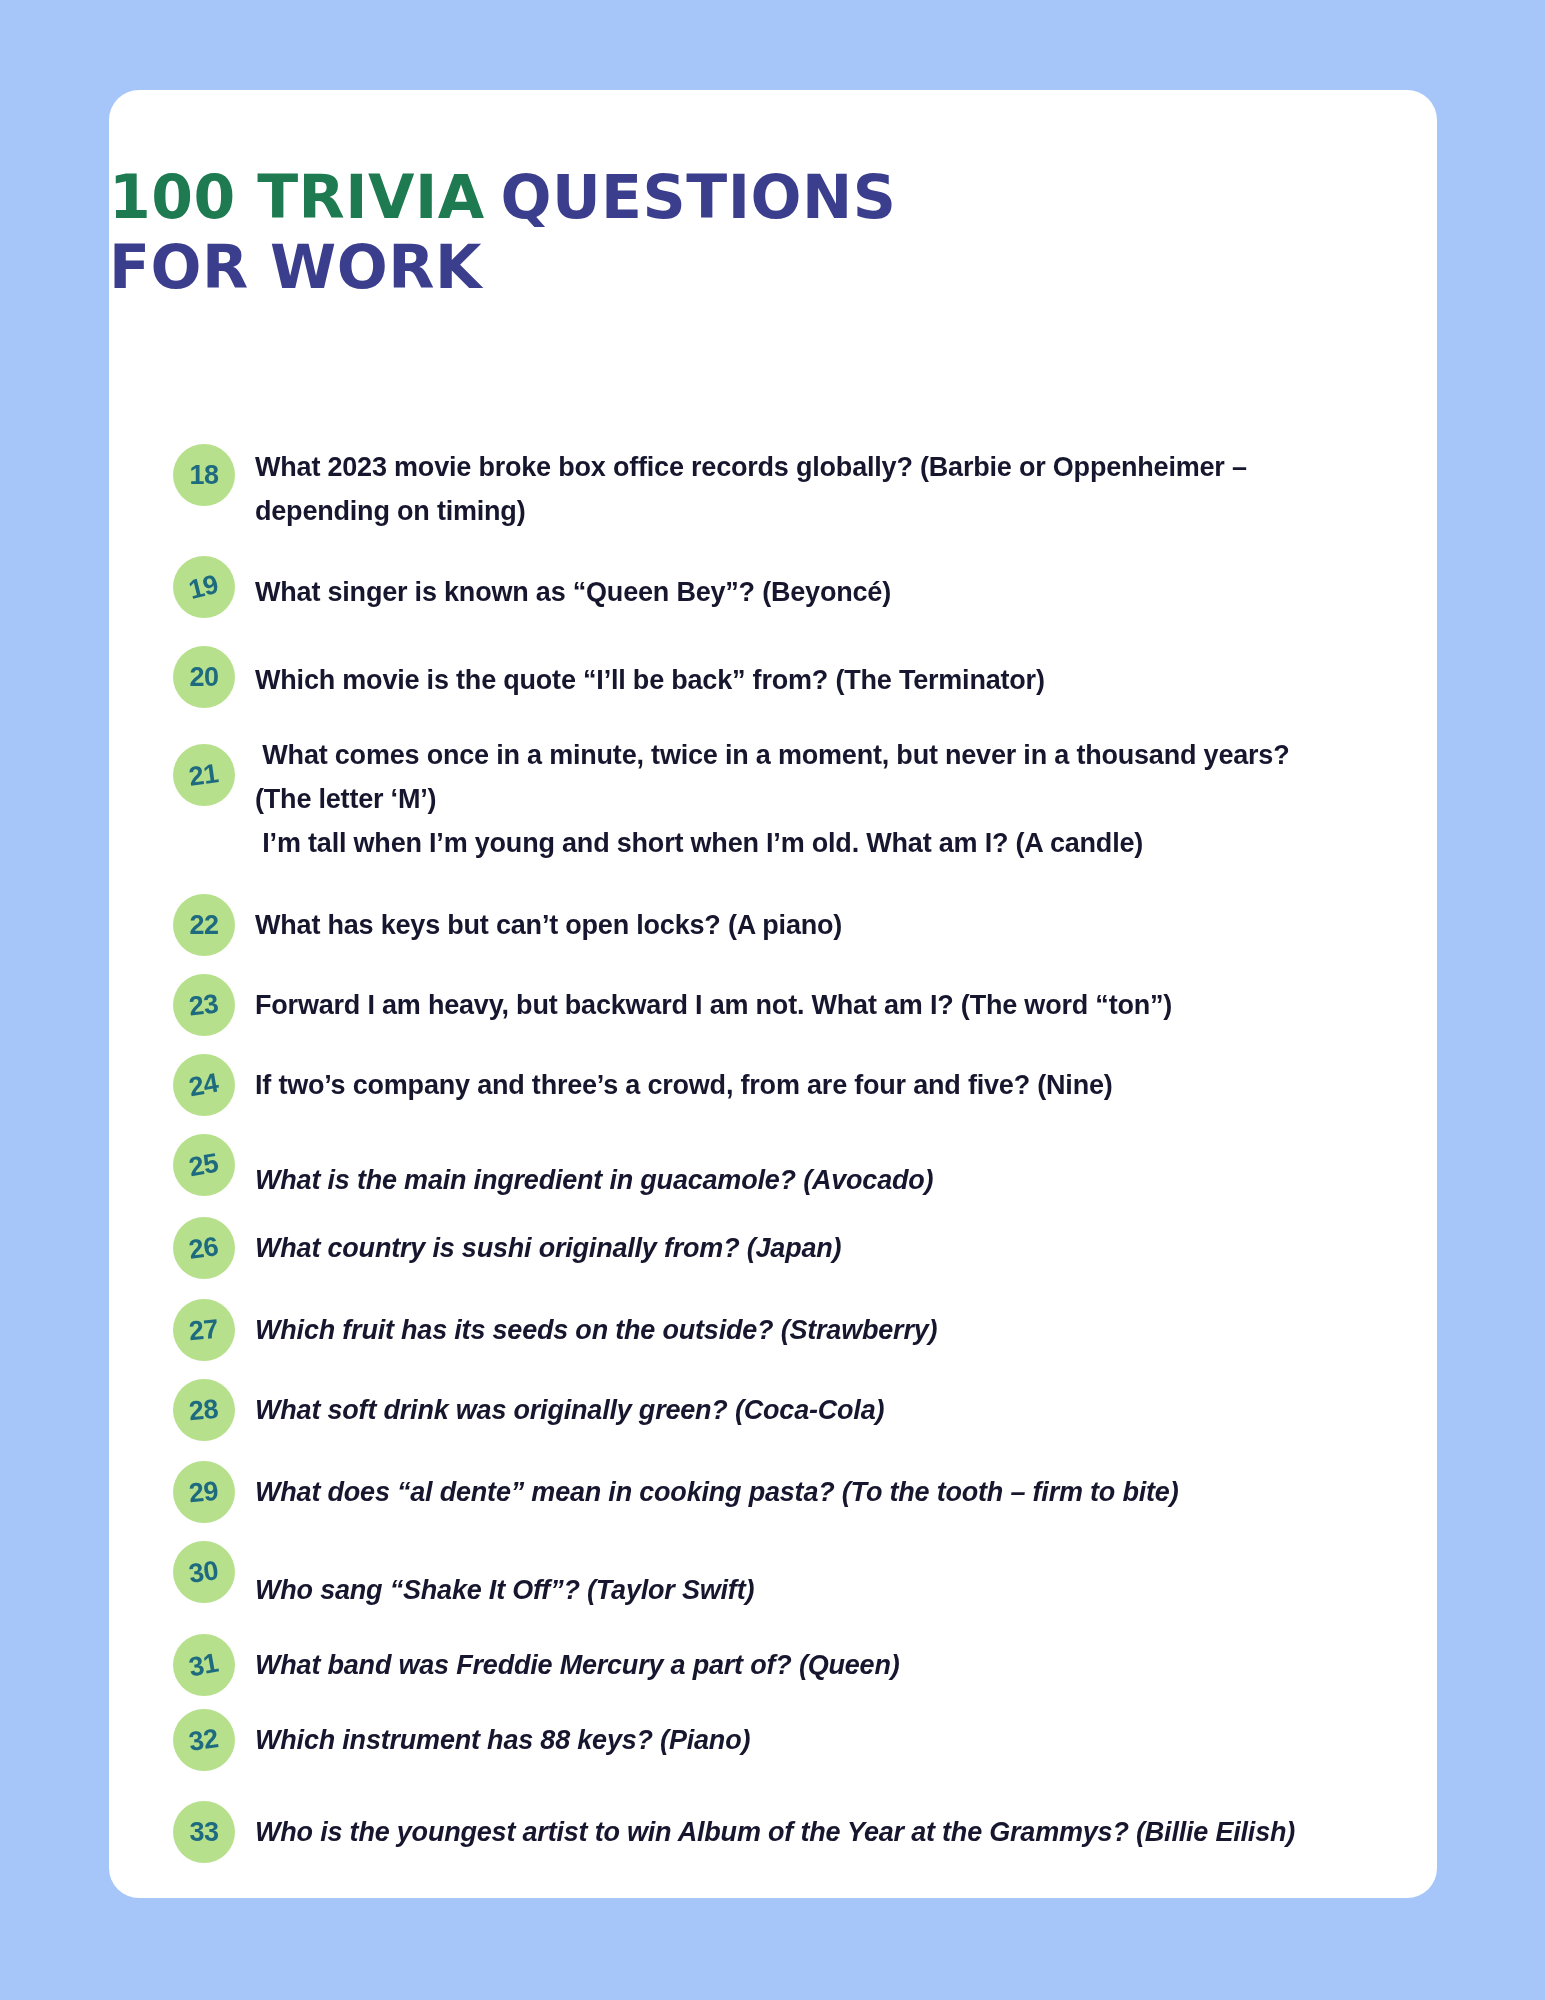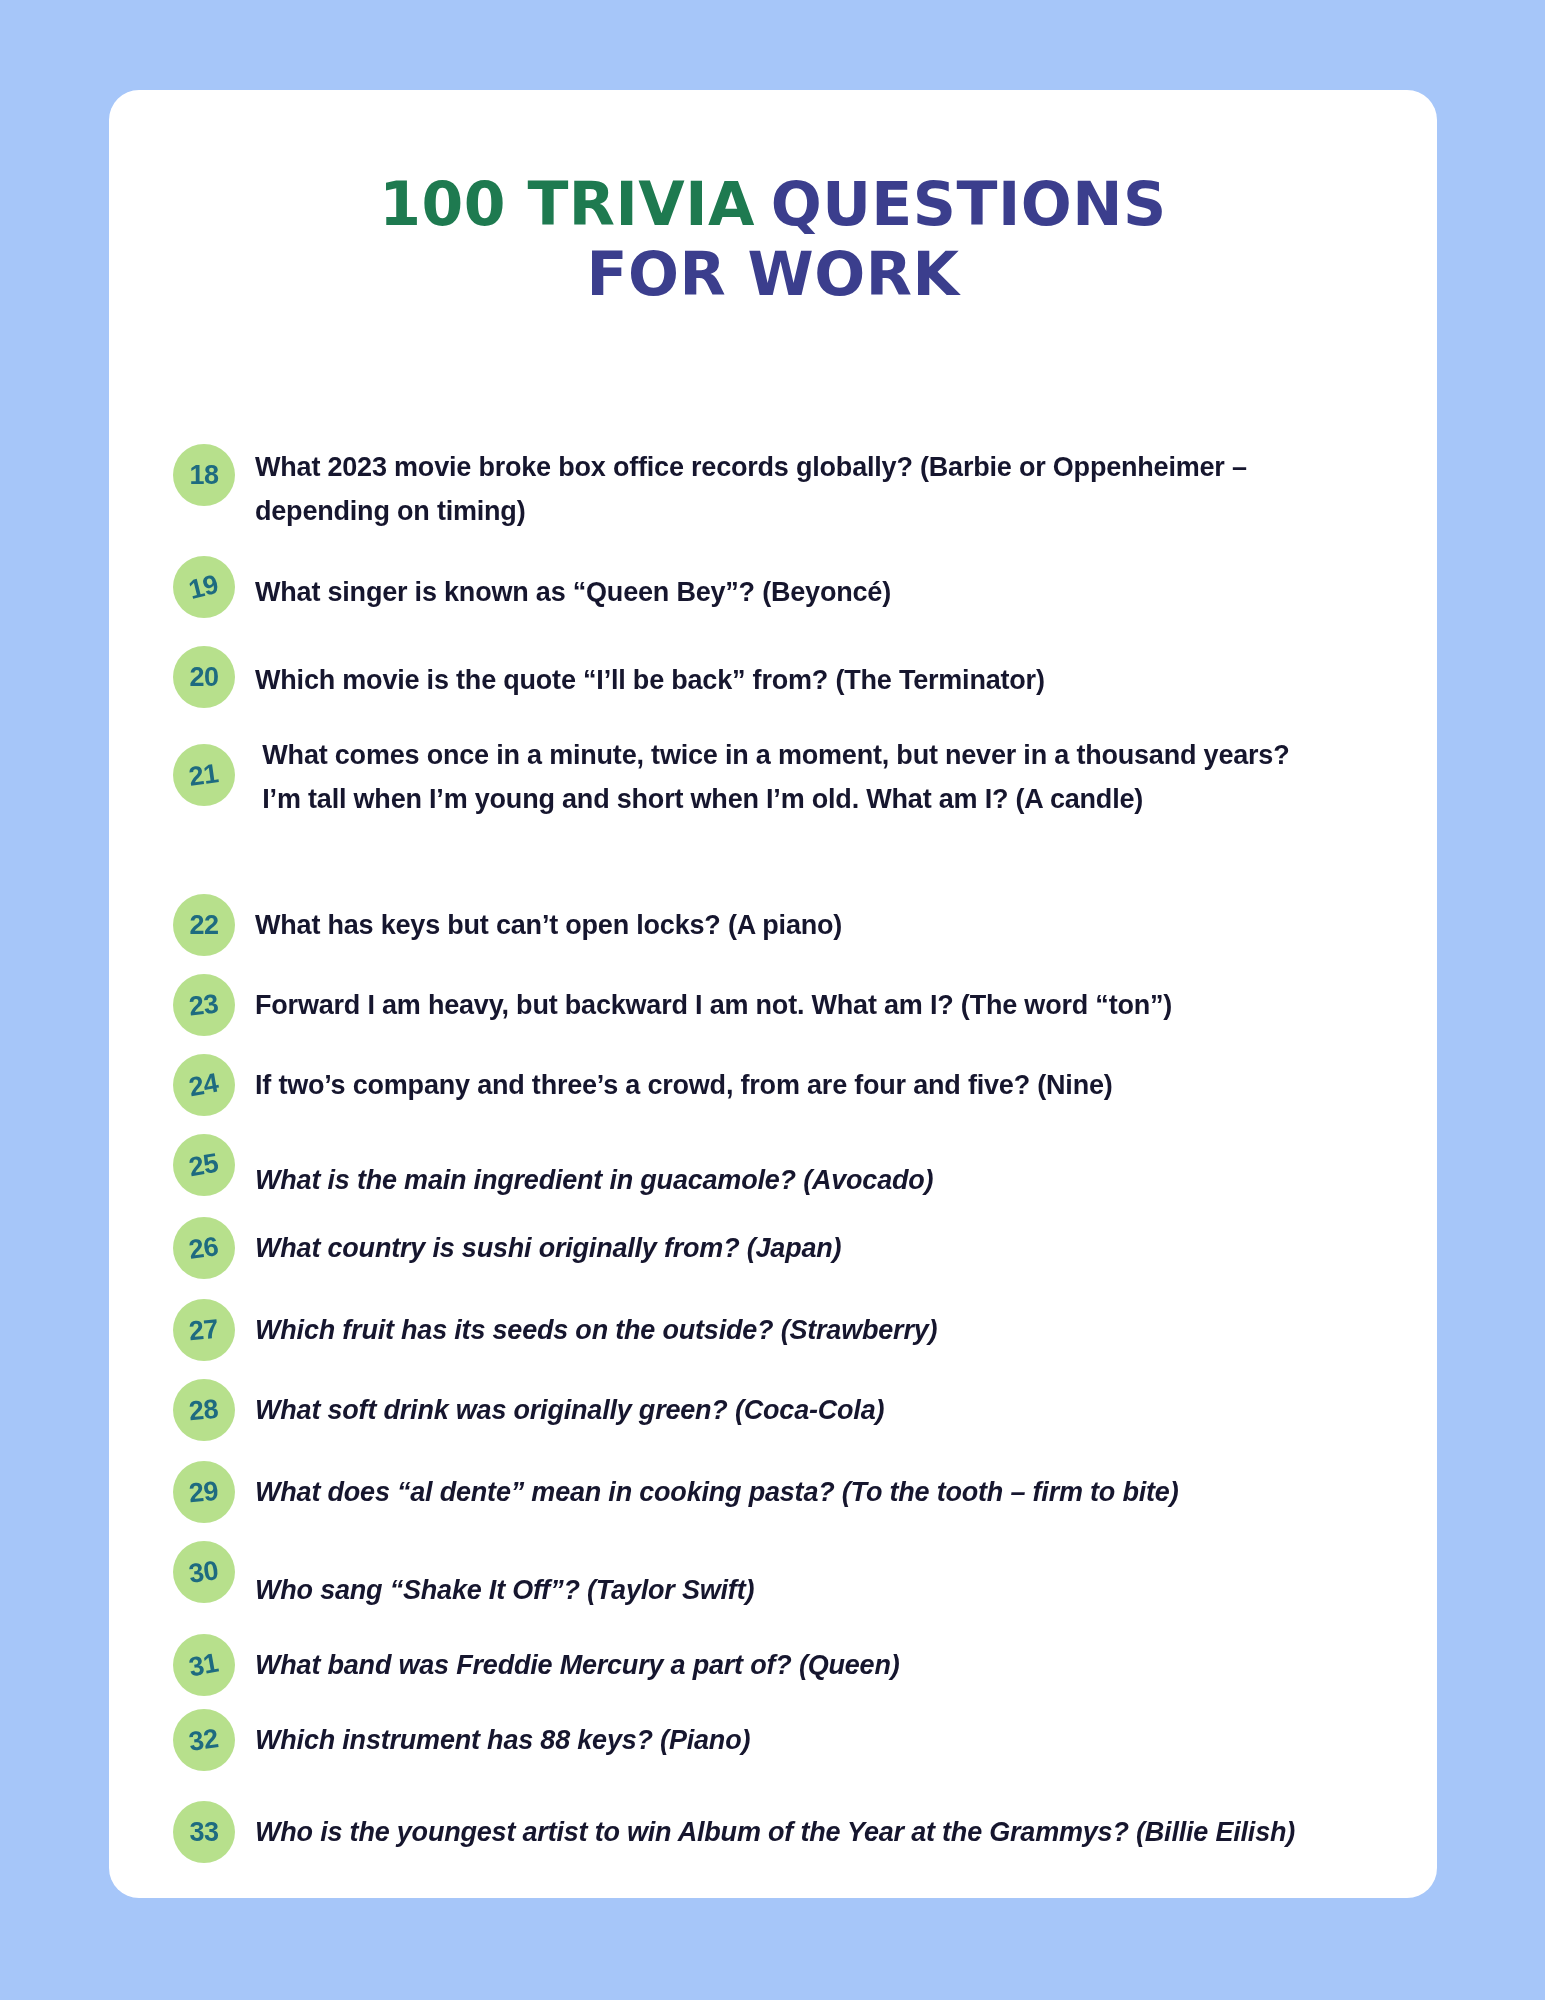--- a/index.html
+++ b/index.html
@@ -7,22 +7,22 @@
     width:1545px;height:2000px;position:relative;
     background:var(--page_bg,#a6c6f9);
     font-family:"Liberation Sans",sans-serif;
     overflow:hidden;
   }
   .card{
     position:absolute;left:109px;top:90px;width:1328px;height:1808px;
     background:var(--card_bg,#ffffff);border-radius:30px;
   }
   .title{
-    position:absolute;top:79px;left:0;right:0;margin:0;
-    text-align:center;
+    position:absolute;top:72px;left:0;right:0;margin:0;
+    text-align:left;
     font-family:"DejaVu Sans",sans-serif;
     font-weight:bold;font-size:60px;line-height:70px;letter-spacing:.5px;
   }
   .t-green{color:var(--title_green,#1e7a50);margin-right:.26em;}
   .t-navy{color:var(--title_navy,#3b3e8d);}
   .t-line2{display:block;color:var(--title_navy,#3b3e8d);}
   .banner{
     position:absolute;left:101px;top:248px;width:1128px;height:65px;
     border-radius:33px;background:var(--banner_bg,#b9e38c);
     display:flex;align-items:center;justify-content:center;
@@ -86,20 +86,21 @@
           <div class="q-line">Which movie is the quote “I’ll be back” from? (The Terminator)</div>
         </div>
   </div>
 
   <div class="q-row" style="top: 654px;">
     <div class="q-badge">
       <span class="q-num" style="transform: rotate(-8deg);">21</span>
     </div>
     <div class="q-text" style="top: -11px;">
           <div class="q-line"> What comes once in a minute, twice in a moment, but never in a thousand years?</div>
+          <div class="q-line">(The letter ‘M’)</div>
           <div class="q-line"> I’m tall when I’m young and short when I’m old. What am I? (A candle)</div>
         </div>
   </div>
 
   <div class="q-row" style="top: 804px;">
     <div class="q-badge">
       <span class="q-num">22</span>
     </div>
     <div class="q-text" style="top: 9px;">
           <div class="q-line">What has keys but can’t open locks? (A piano)</div>

